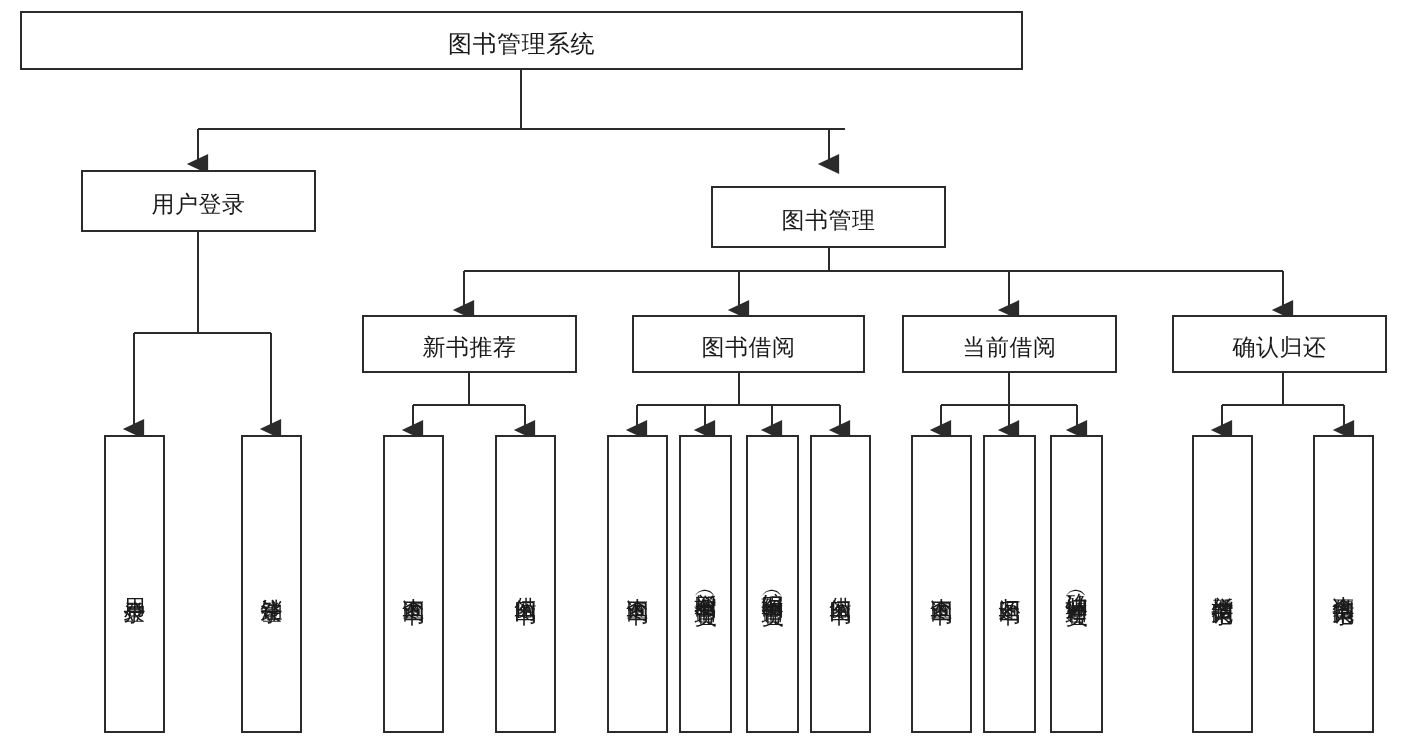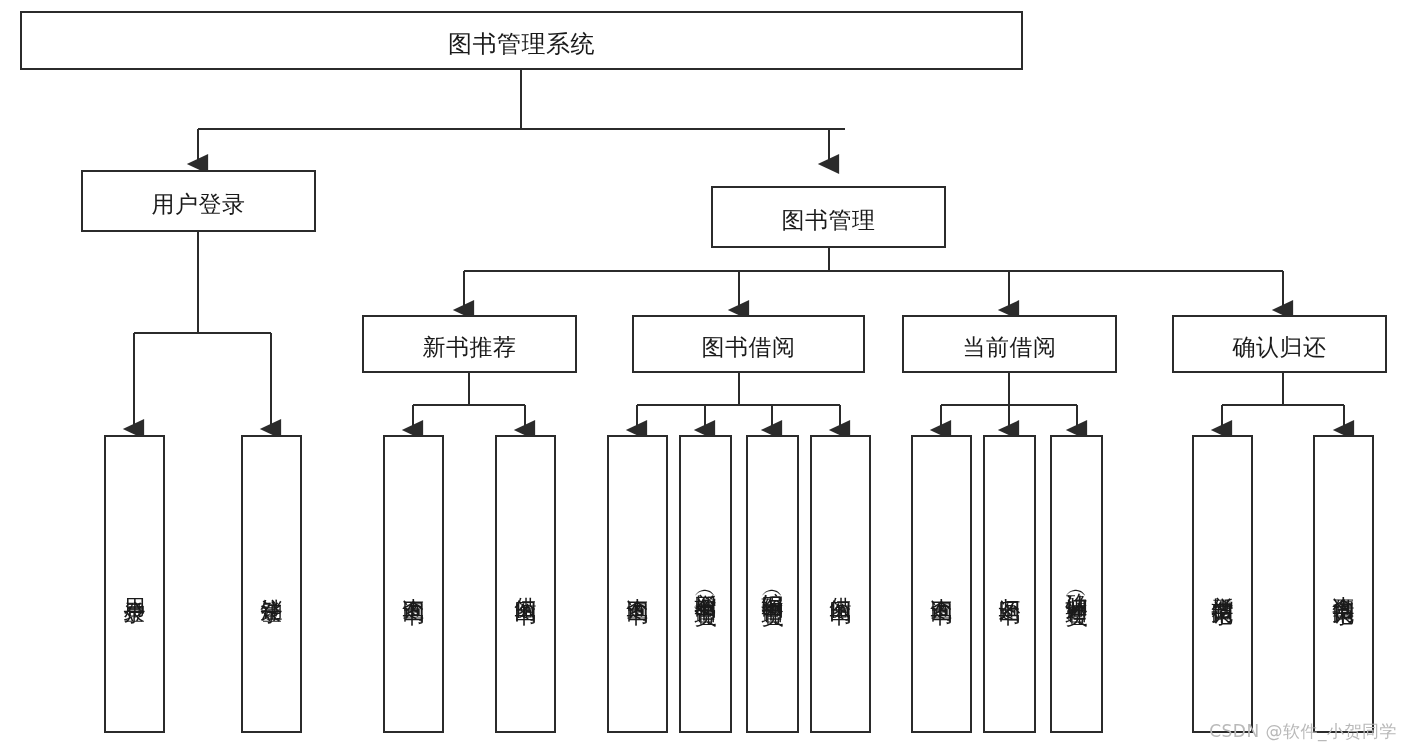--- a/index.html
+++ b/index.html
@@ -188,15 +188,14 @@
     <span class="node-label">确认归还（管理员）</span>
   </div>
 
   <div class="node v-node" style="left:1192px; top:435px; width:61px; height:298px;">
     <span class="node-label">新增借阅记录</span>
   </div>
   <div class="node v-node" style="left:1313px; top:435px; width:61px; height:298px;">
     <span class="node-label">查询借阅记录</span>
   </div>
 
-  <div id="watermark">CSDN @软件_小贺同学</div>
 
 </div>
 
 </body></html>

